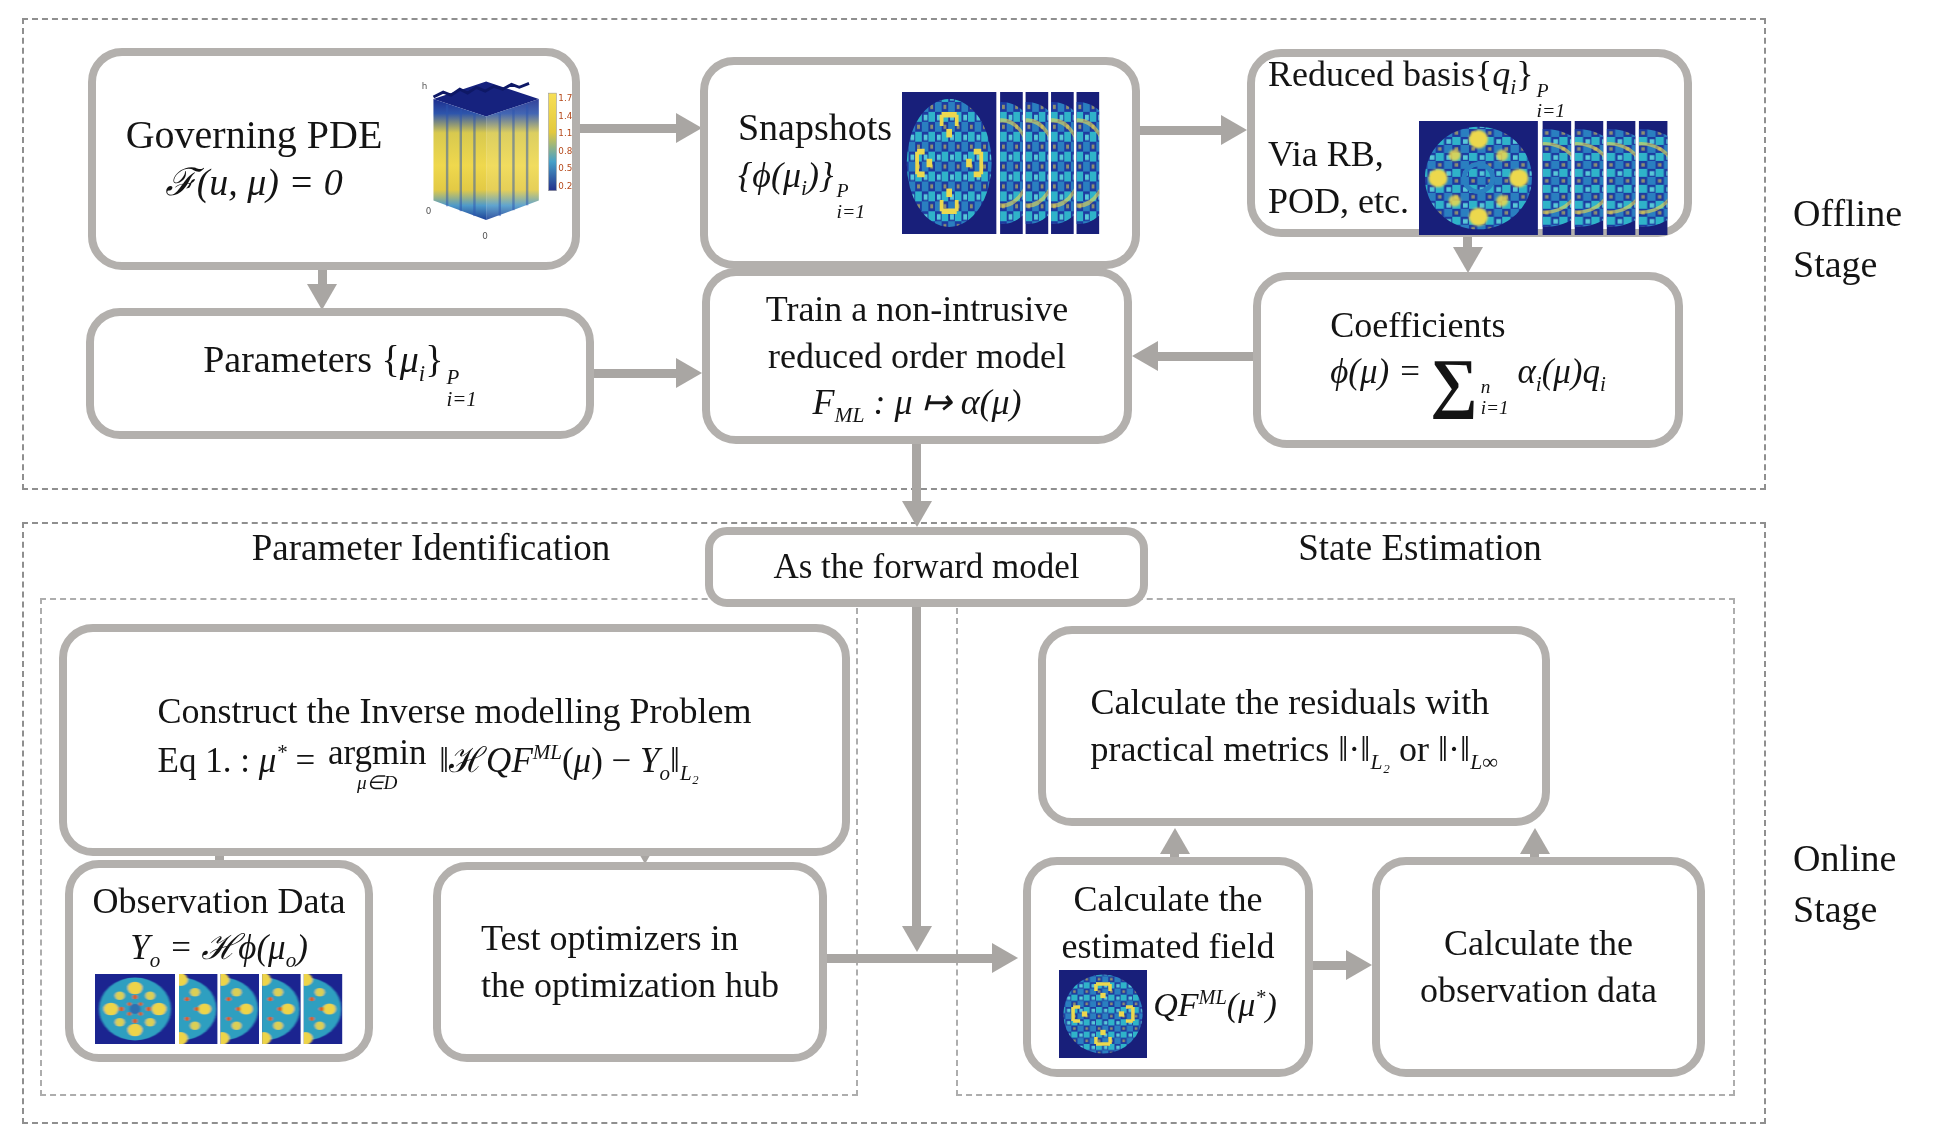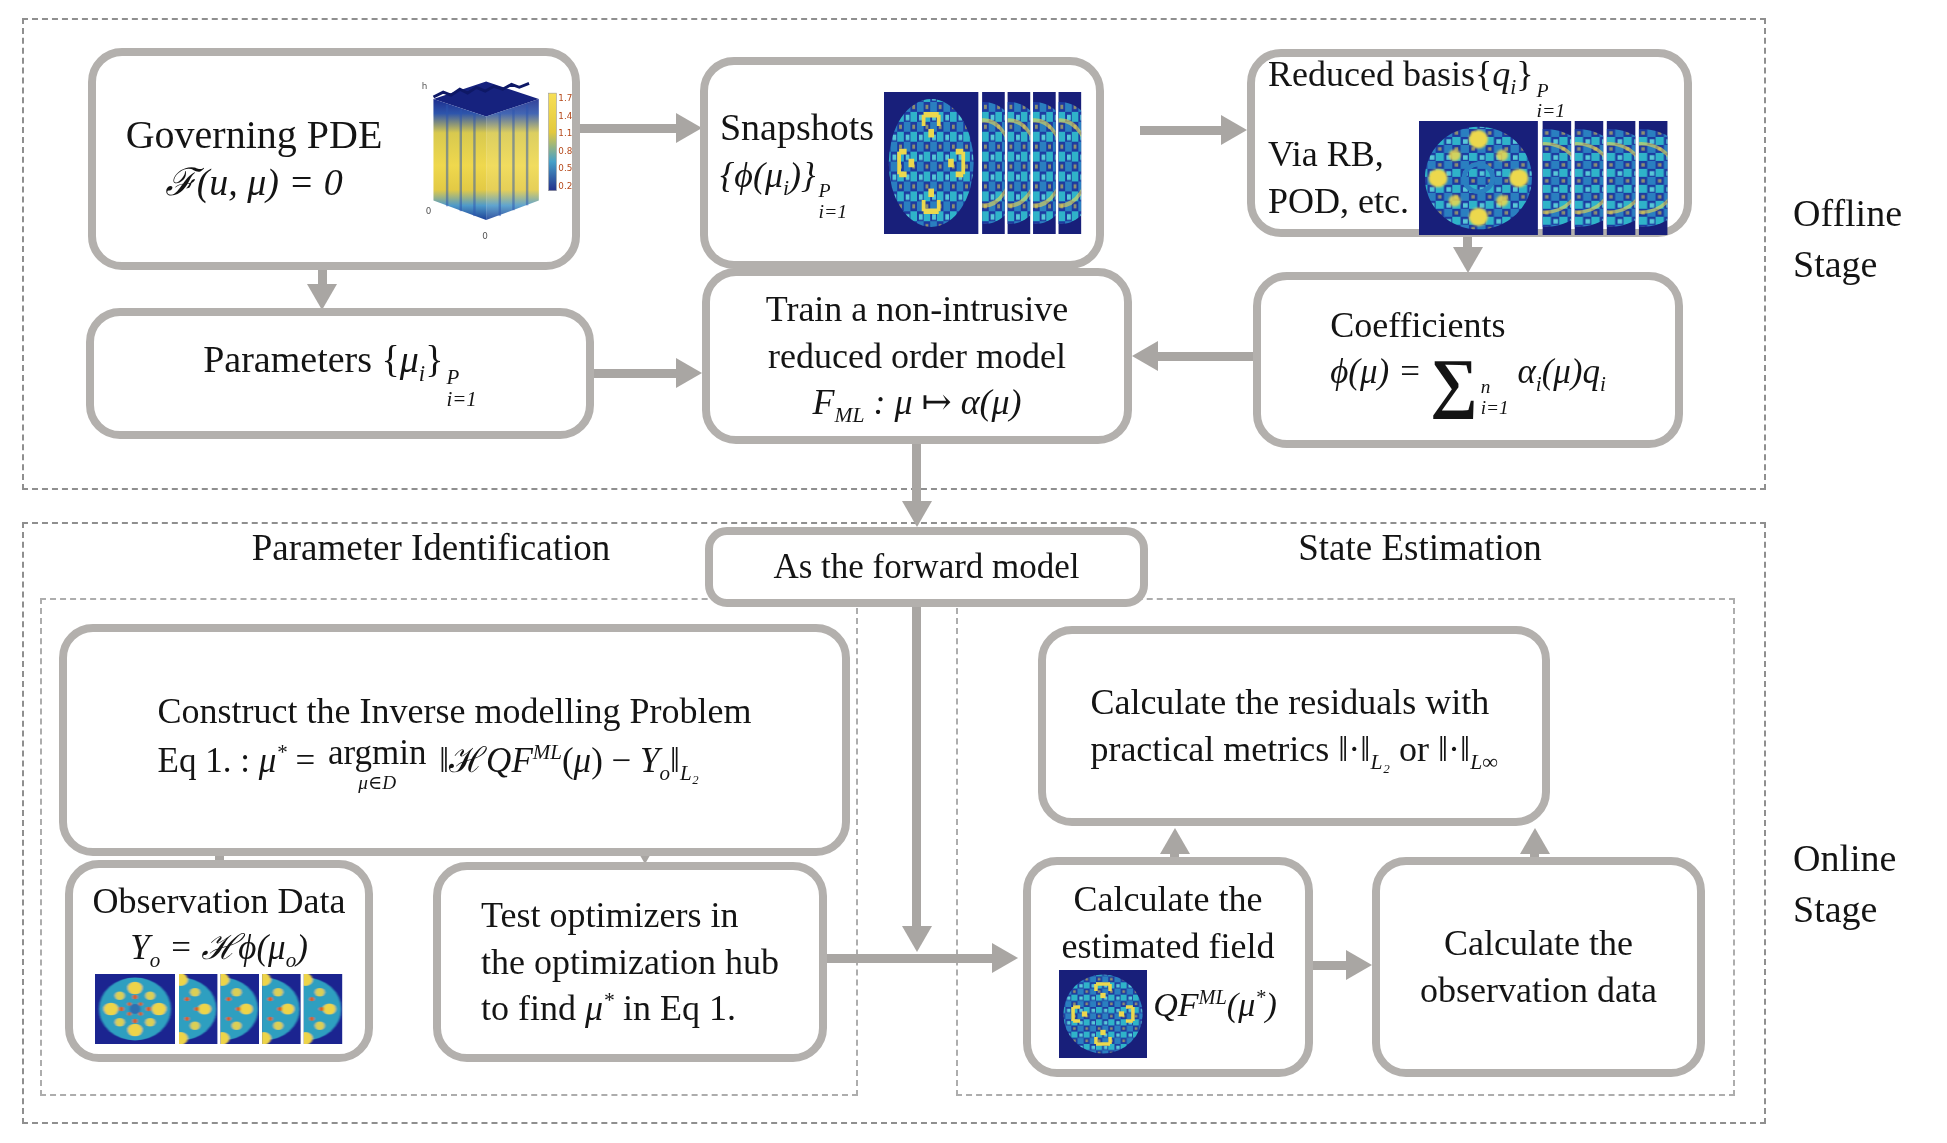--- a/index.html
+++ b/index.html
@@ -7,21 +7,21 @@
     width:1947px;height:1143px;position:relative;overflow:hidden;
     font-family:"Liberation Serif","DejaVu Serif",serif;color:#141414;
   }
   .dashed{position:absolute;border:2px dashed #8f8f8f;box-sizing:border-box;z-index:0;background:transparent;}
   .dashed-inner{border:2px dashed #adadad;z-index:1;}
   .rbox{
     position:absolute;box-sizing:border-box;background:#fff;
     border:8px solid #b3b0ad;border-radius:34px;z-index:3;
     display:flex;align-items:center;justify-content:center;
   }
-  .col{display:flex;flex-direction:column;align-items:center;justify-content:flex-start;}
+  .col{display:flex;flex-direction:column;align-items:center;justify-content:flex-start;font-family:Liberation Serif, serif;}
   .row{display:flex;flex-direction:row;align-items:center;justify-content:center;}
   .t40{font-size:40px;line-height:1.2;}
   .t38{font-size:38px;line-height:1.25;}
   .t36{font-size:36px;line-height:1.3;}
   .t35{font-size:35px;line-height:1.3;}
   .t34{font-size:34px;line-height:1.25;}
   .stage-label{position:absolute;font-size:38px;line-height:1.35;z-index:2;}
   .heading{position:absolute;font-size:37px;z-index:2;text-align:center;}
   
   .arrow{position:absolute;left:0;top:0;width:0;height:0;z-index:2;}
@@ -265,21 +265,21 @@
     <rect x="140" y="30" width="8" height="100" fill="url(#cbar)" stroke="#999" stroke-width="0.6"></rect>
     <text x="150" y="38" class="cbt">1.71</text>
     <text x="150" y="56" class="cbt">1.42</text>
     <text x="150" y="74" class="cbt">1.14</text>
     <text x="150" y="92" class="cbt">0.85</text>
     <text x="150" y="110" class="cbt">0.57</text>
     <text x="150" y="128" class="cbt">0.28</text>
   </svg>
 </div>
 
-<div class="rbox" style="left:700px;top:57px;width:404px;height:212px">
+<div class="rbox" style="left:700px;top:57px;width:440px;height:212px">
   <div class="col" style="align-items:flex-start">
     <div class="t38">Snapshots</div>
     <div class="t36 eqline"><span class="eq-i">{ϕ(μ</span><sub class="eq-i">i</sub><span class="eq-i">)}</span><span class="stack">
           <span>P</span>
           <span>i=1</span>
         </span></div>
   </div>
   <svg class="imgpad" width="200" height="142" viewBox="0 0 212 100" preserveAspectRatio="none">
     <use href="#med-cool"></use>
     <use href="#sliv-cool" x="104"></use>
@@ -361,21 +361,20 @@
       <use href="#half-warm" x="209"></use>
         <use href="#half-warm" x="261"></use>
     </svg>
   </div>
 </div>
 
 <div class="rbox" style="left:433px;top:862px;width:394px;height:200px">
   <div class="col" style="align-items:flex-start">
     <div class="t36">Test optimizers in</div>
     <div class="t36">the optimization hub</div>
-    <div class="t36 eqline"><span class="eq-n">to find </span><span class="eq-i">μ</span><sup class="eq-i">*</sup><span class="eq-n"> in Eq 1.</span></div>
   </div>
 </div>
 
 <div class="rbox" style="left:1038px;top:626px;width:512px;height:200px">
   <div class="col" style="align-items:flex-start">
     <div class="t36">Calculate the residuals with</div>
     <div class="t36 eqline"><span class="eq-n">practical metrics ‖·‖</span><sub class="eq-i">L₂</sub><span class="eq-n">  or  ‖·‖</span><sub class="eq-i">L∞</sub></div>
   </div>
 </div>
 

